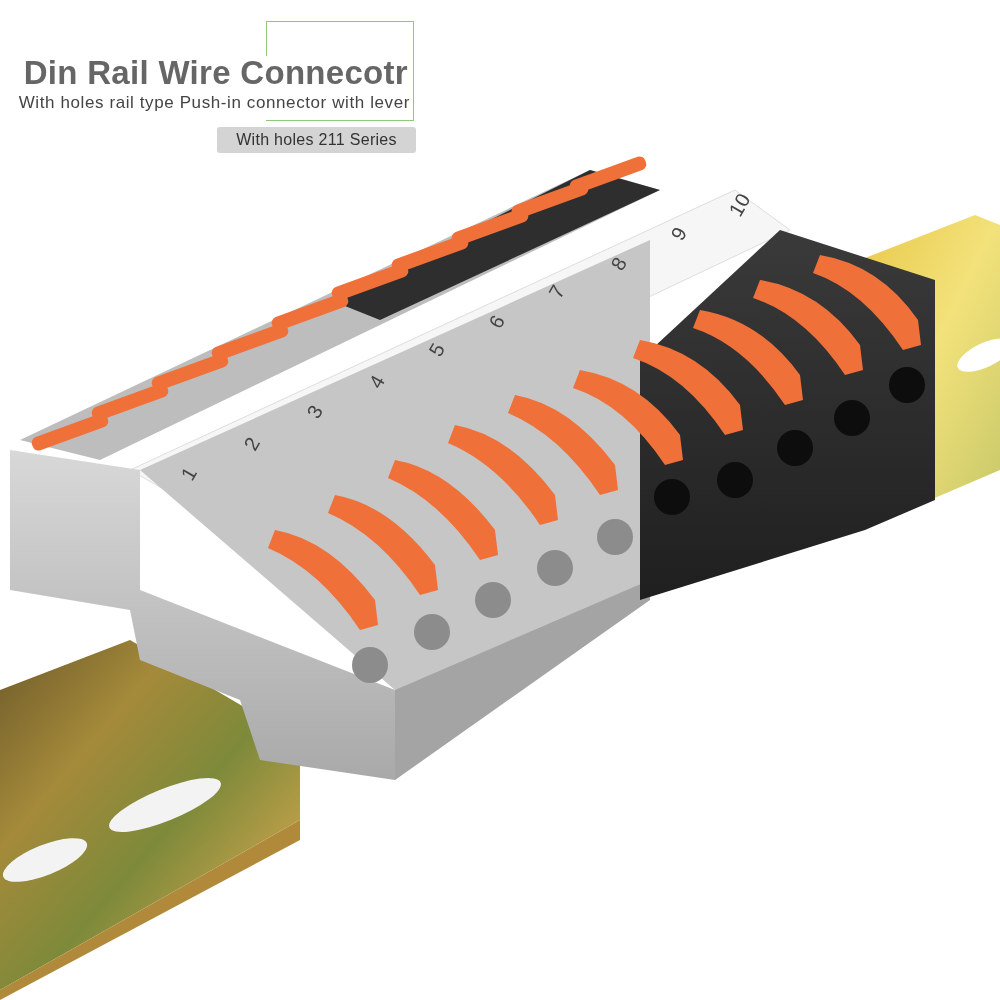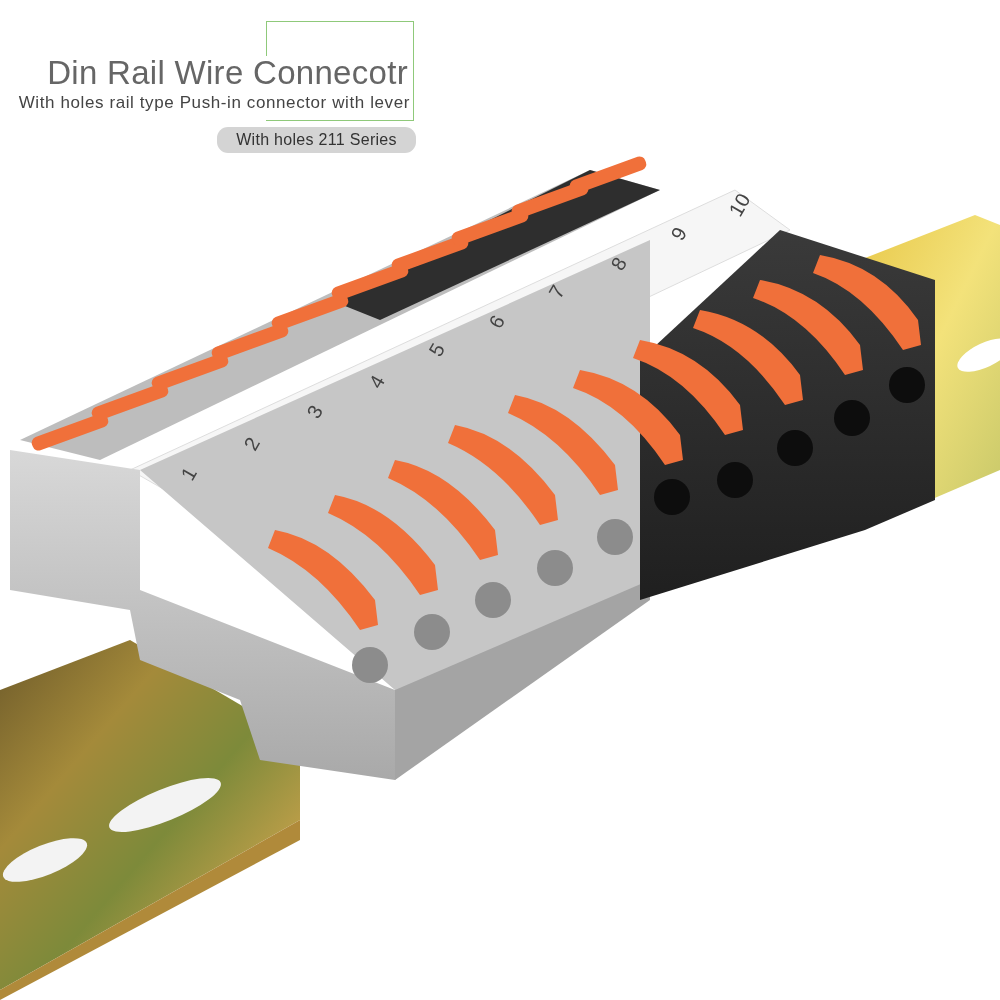--- a/index.html
+++ b/index.html
@@ -1,21 +1,21 @@
 <!DOCTYPE html>
 <html><head>
   <meta charset="utf-8">
   <style>
     html, body { margin: 0; padding: 0; background: #ffffff; }
     body { width: 1000px; height: 1000px; position: relative; overflow: hidden; font-family: "Liberation Sans", sans-serif; }
     .frame-box { position: absolute; left: 266px; top: 21px; width: 148px; height: 100px; border: 1.5px solid #8fc97a; border-right-width: 1.5px; box-sizing: border-box; background: transparent; }
     .frame-mask { position: absolute; left: 30px; top: 56px; width: 380px; height: 64px; background: #ffffff; }
-    .title { position: absolute; right: 592px; top: 56px; font-size: 33px; font-weight: normal; color: #666666; letter-spacing: 0.3px; white-space: nowrap; line-height: 1; }
+    .title { position: absolute; right: 592px; top: 56px; font-size: 33px; font-weight: bold; color: #666666; letter-spacing: 0.3px; white-space: nowrap; line-height: 1; }
     .subtitle { position: absolute; right: 590px; top: 94px; font-size: 17px; color: #444444; letter-spacing: 0.6px; white-space: nowrap; line-height: 1; }
-    .series-badge { position: absolute; left: 217px; top: 127px; width: 199px; height: 26px; border-radius: 11px; background: #d4d4d4; color: #333333; font-size: 16px; line-height: 26px; text-align: center; letter-spacing: 0.3px; }
+    .series-badge { position: absolute; left: 217px; top: 127px; width: 199px; height: 26px; border-radius: 3px; background: #d4d4d4; color: #333333; font-size: 16px; line-height: 26px; text-align: center; letter-spacing: 0.3px; }
     .photo { position: absolute; left: 0; top: 150px; width: 1000px; height: 850px; }
   </style>
 </head>
 <body>
 
 <div class="frame-box"></div>
 <div class="frame-mask"></div>
 
 <div class="title">Din Rail Wire Connecotr</div>
 <div class="subtitle">With holes rail type Push-in connector with lever</div>

